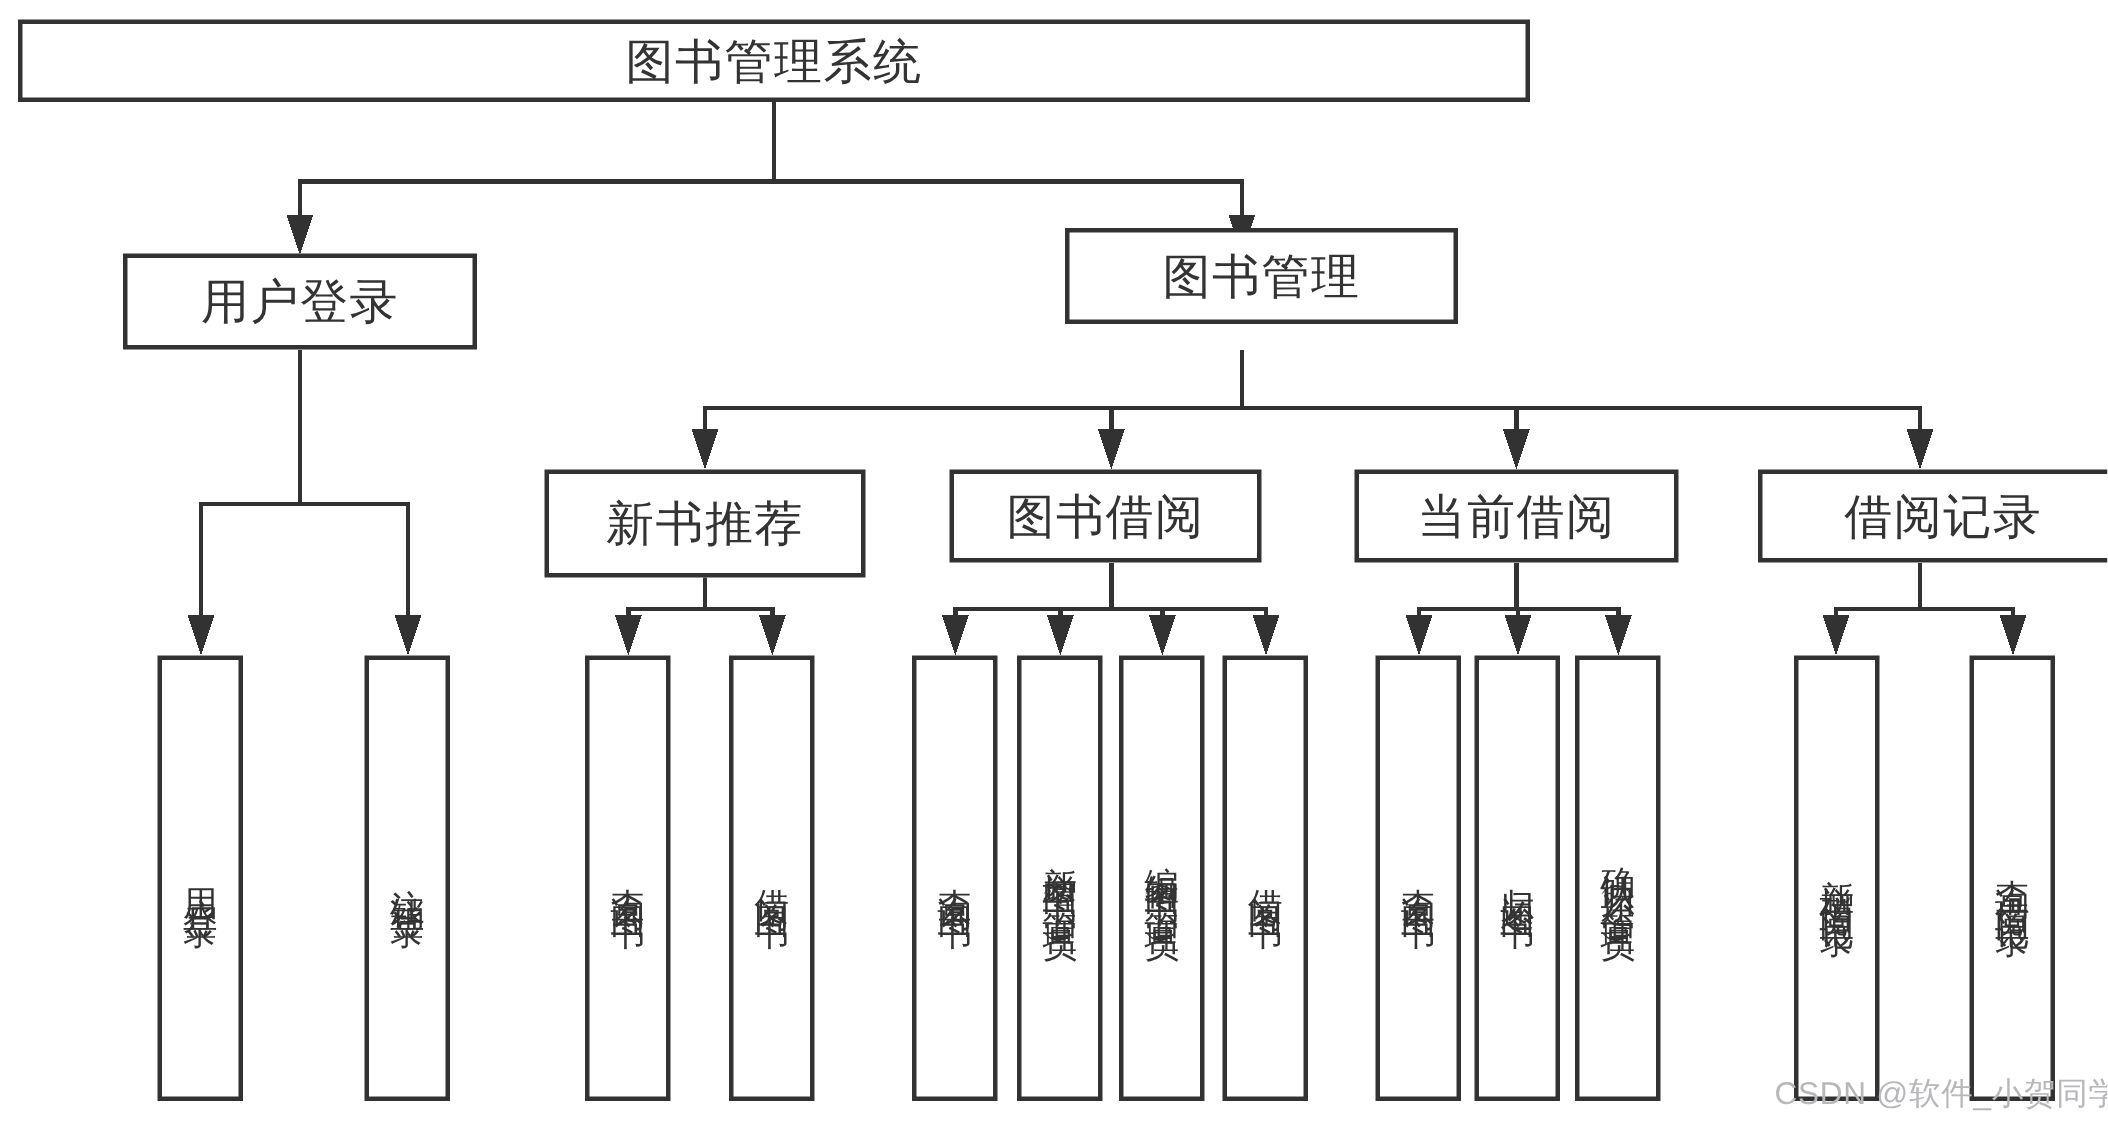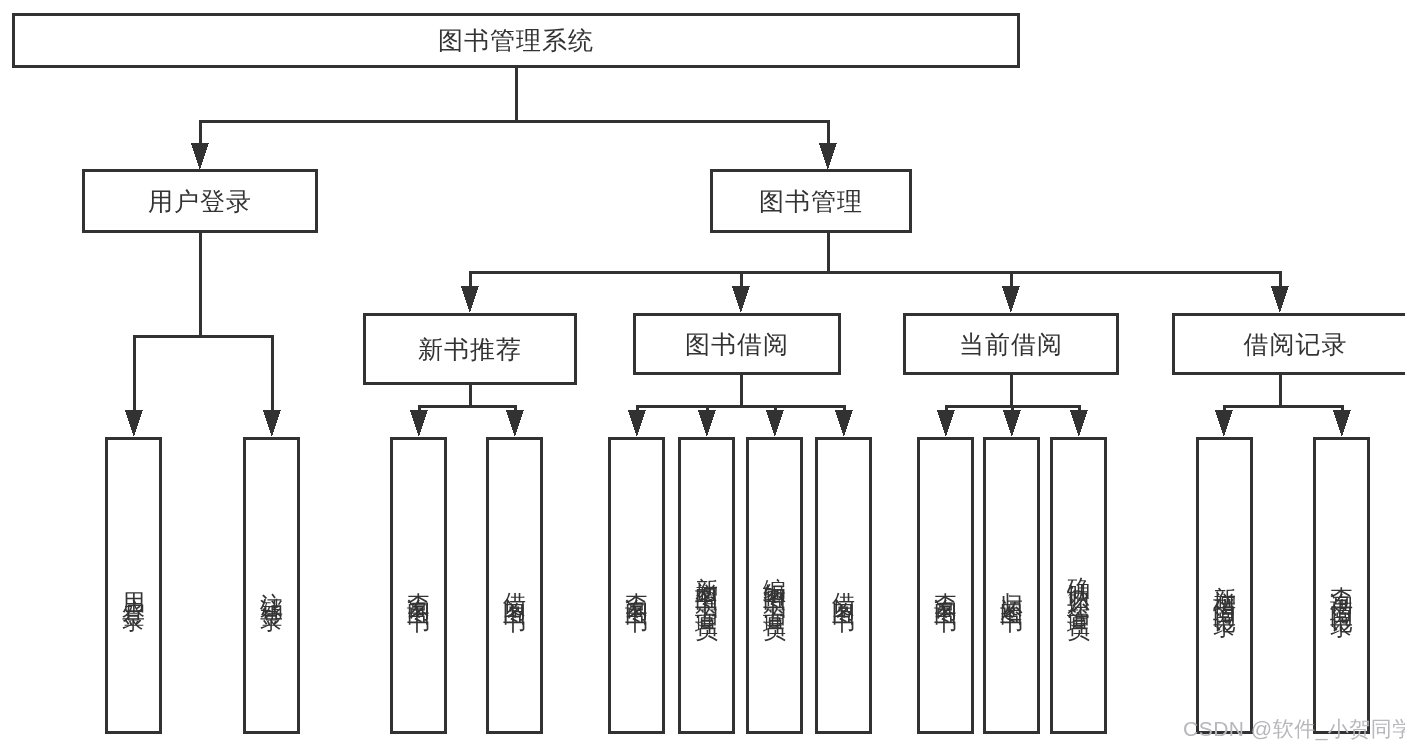--- a/index.html
+++ b/index.html
@@ -36,21 +36,21 @@
     fill:var(--line);
     stroke:none;
   }
   .node{
     position:absolute;
     border:3px solid var(--box-border);
     background:var(--background);
     display:flex;
     align-items:center;
     justify-content:center;
-    font-size:25px;
+    font-size:32px;
     letter-spacing:1px;
     color:var(--text);
     line-height:1;
   }
   .leaf{
     position:absolute;
     border:3px solid var(--box-border);
     background:var(--background);
     display:flex;
     align-items:center;
@@ -120,21 +120,21 @@
     <polygon points="1333,410 1351,410 1342,437"></polygon>
   </svg>
 
   <div class="node" style="left:12px;top:13px;width:1008px;height:55px;">
     <span>图书管理系统</span>
   </div>
 
   <div class="node" style="left:82px;top:169px;width:236px;height:64px;">
     <span>用户登录</span>
   </div>
-  <div class="node" style="left:710px;top:169px;width:202px;height:64px;">
+  <div class="node" style="left:710px;top:152px;width:262px;height:64px;">
     <span>图书管理</span>
   </div>
 
   <div class="node" style="left:363px;top:313px;width:214px;height:72px;">
     <span>新书推荐</span>
   </div>
   <div class="node" style="left:633px;top:313px;width:208px;height:62px;">
     <span>图书借阅</span>
   </div>
   <div class="node" style="left:903px;top:313px;width:216px;height:62px;">

